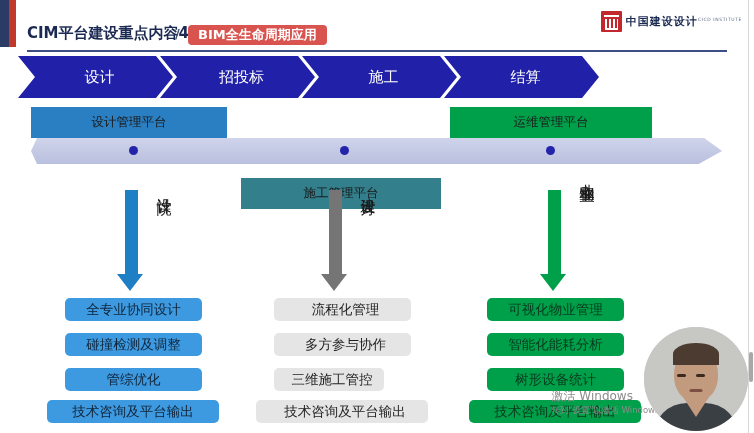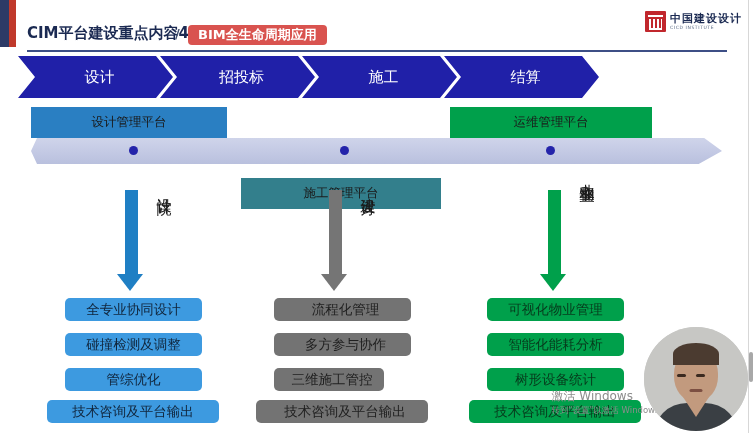--- a/index.html
+++ b/index.html
@@ -62,21 +62,21 @@
   .logo-mark::before {
     content: ""; position: absolute; left: 3px; top: 4px;
     width: 15px; height: 2px; background: #fff;
   }
   .logo-mark::after {
     content: ""; position: absolute; left: 4px; top: 8px;
     width: 13px; height: 9px;
     background: repeating-linear-gradient(90deg,#fff 0 2px,#c1272d 2px 4px);
     border-bottom: 2px solid #fff;
   }
-  .logo-txt { display: flex; flex-direction: column; line-height: 1; }
+  .logo-txt { display: flex; flex-direction: row; line-height: 1; }
   .logo-cn {
     font-size: 11px; font-weight: bold; color: #1b2a52; letter-spacing: 1px;
     font-family: "DejaVu Sans", sans-serif;
   }
   .logo-en {
     font-size: 4.5px; color: #5a6b86; letter-spacing: .6px; margin-top: 2px;
   }
 
   
   .chev {
@@ -131,21 +131,21 @@
   }
 
   
   .pill {
     position: absolute; height: 23px; border-radius: 5px;
     display: flex; align-items: center; justify-content: center;
     font-size: 13.5px; white-space: nowrap;
     font-family: "DejaVu Sans", sans-serif;
   }
   .pill.blue  { background: #3d9ae0; color: #10243a; }
-  .pill.gray  { background: #737373; color: #1f1f1f; padding-left: 6px; }
+  .pill.gray  { background: #e5e5e5; color: #1f1f1f; padding-left: 6px; }
   .pill.green { background: #00a04b; color: #063a1c; }
 
   
   .webcam {
     position: absolute; right: 6px; bottom: 2px;
     width: 104px; height: 104px; border-radius: 50%;
     overflow: hidden; background: #c9c9c7;
   }
   .cam-bg { position: absolute; inset: 0; background: #c7c7c4; }
   .cam-head {

